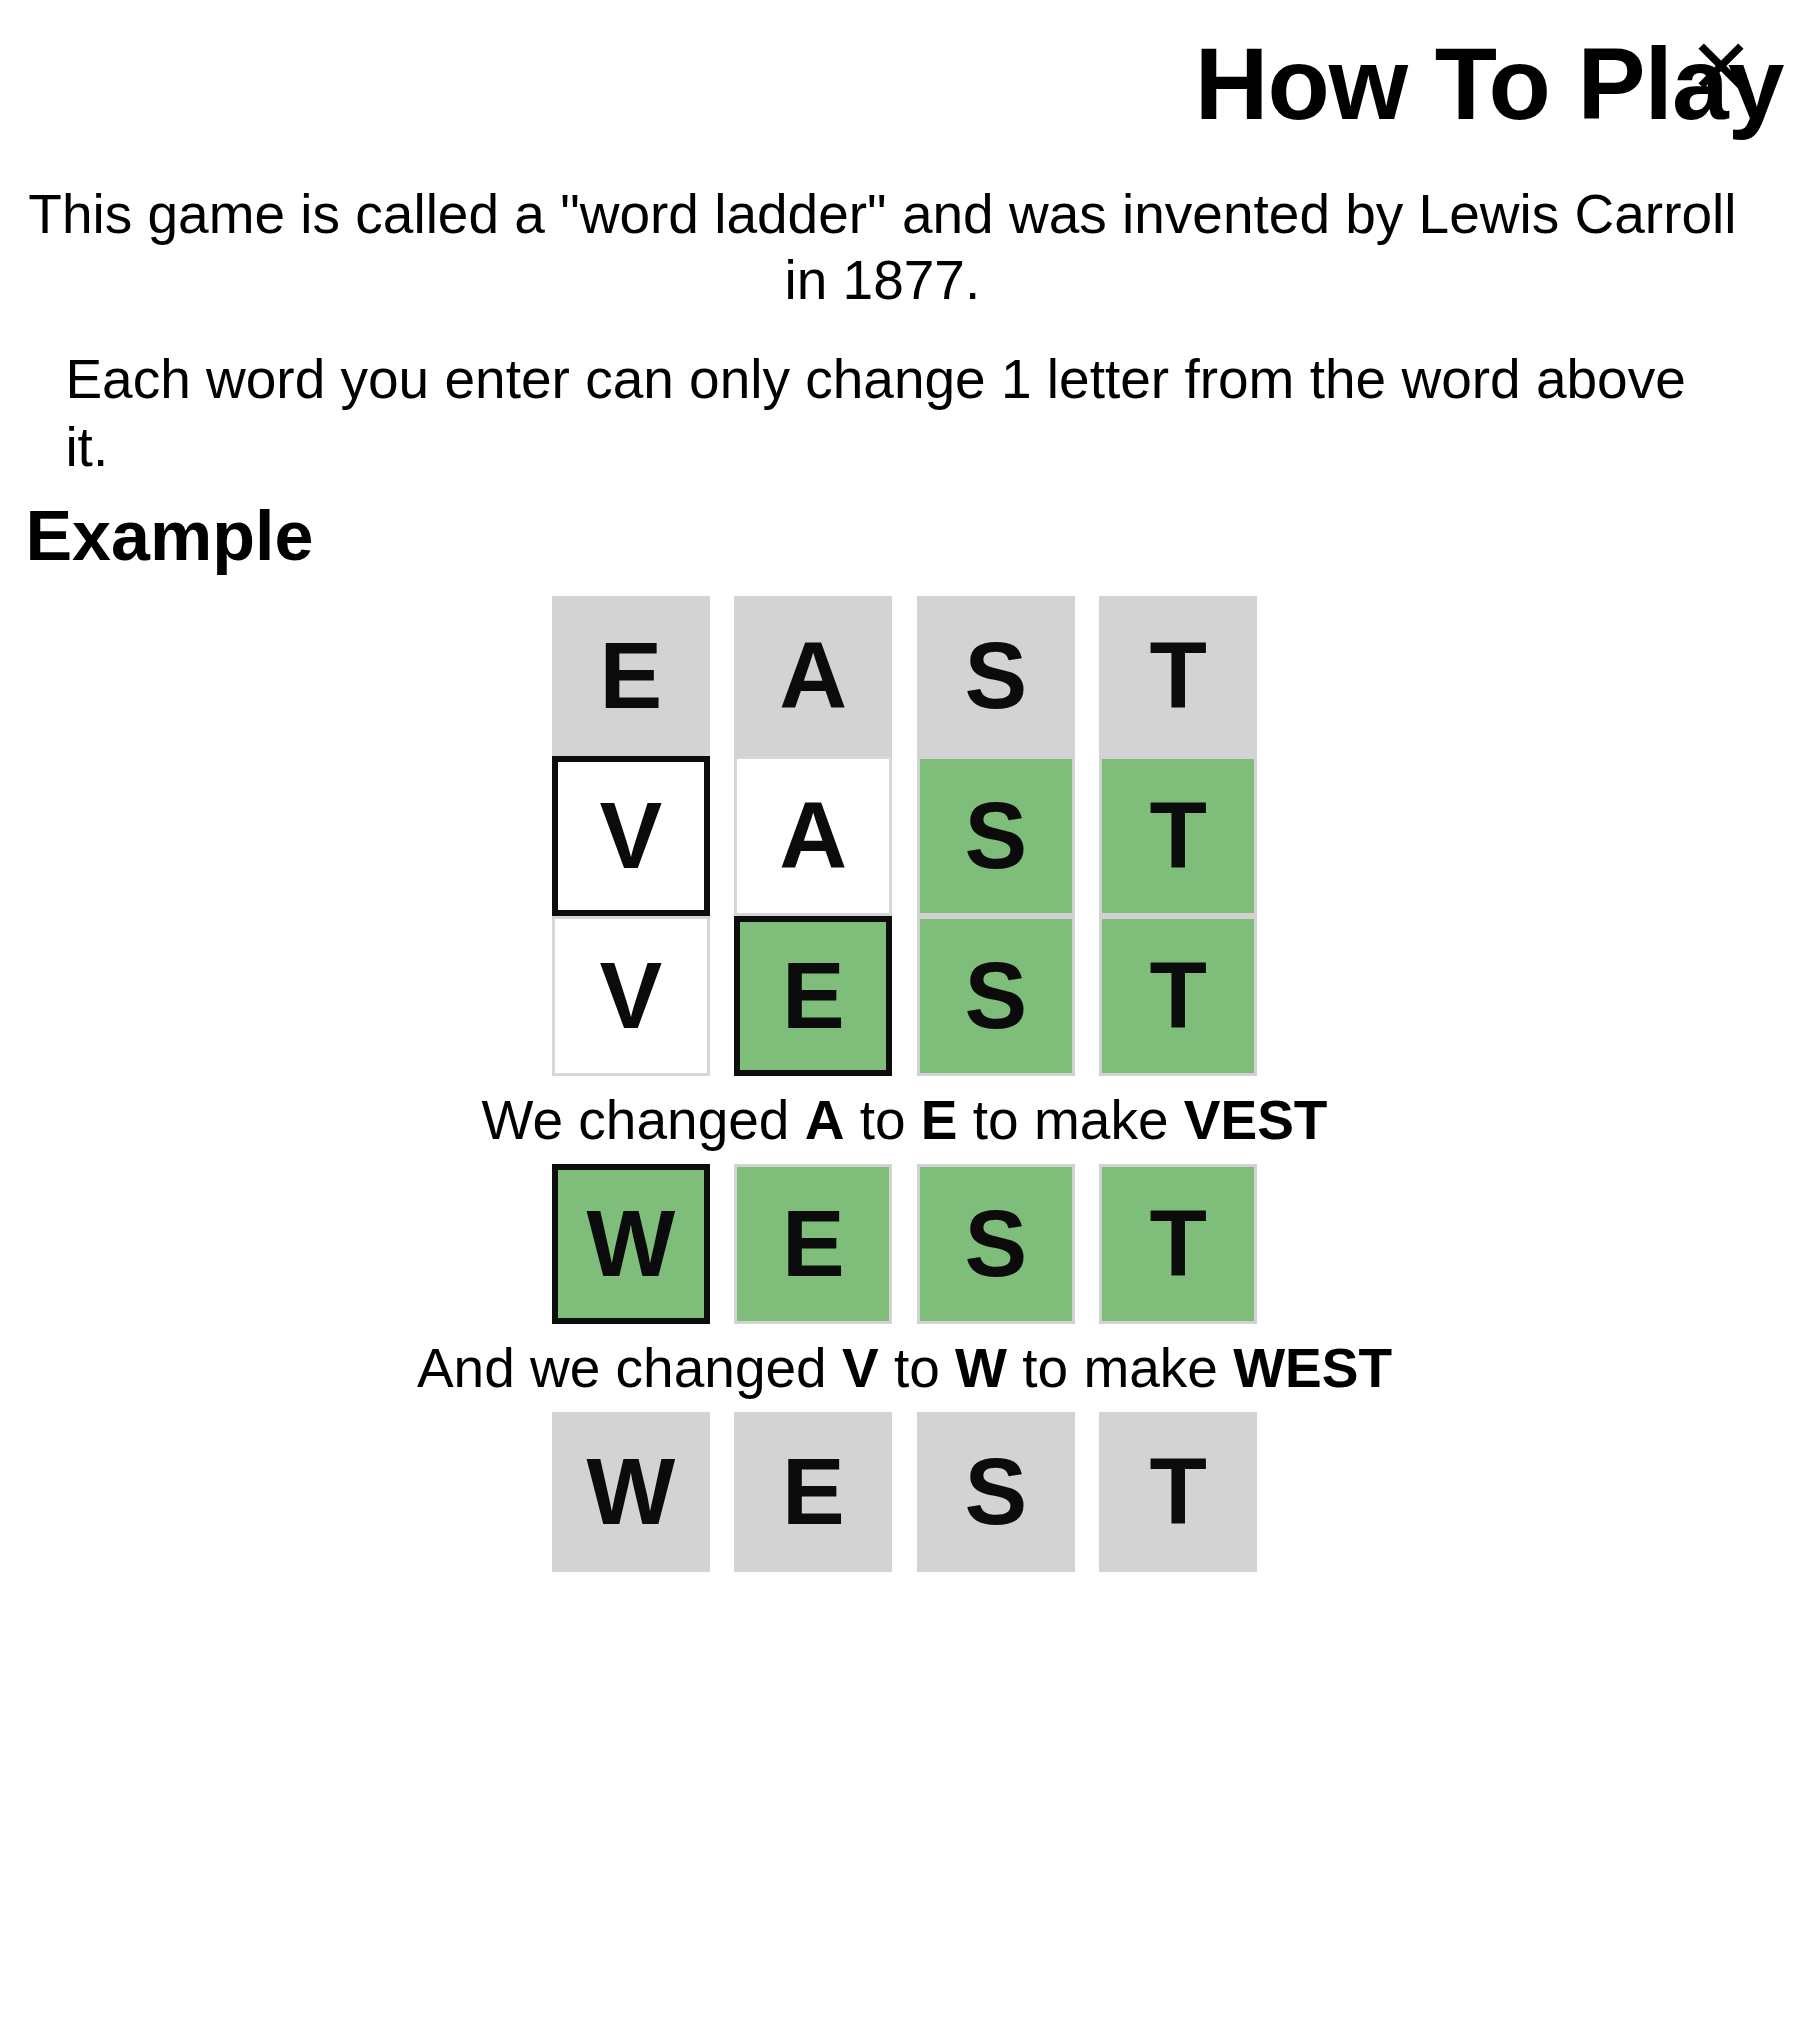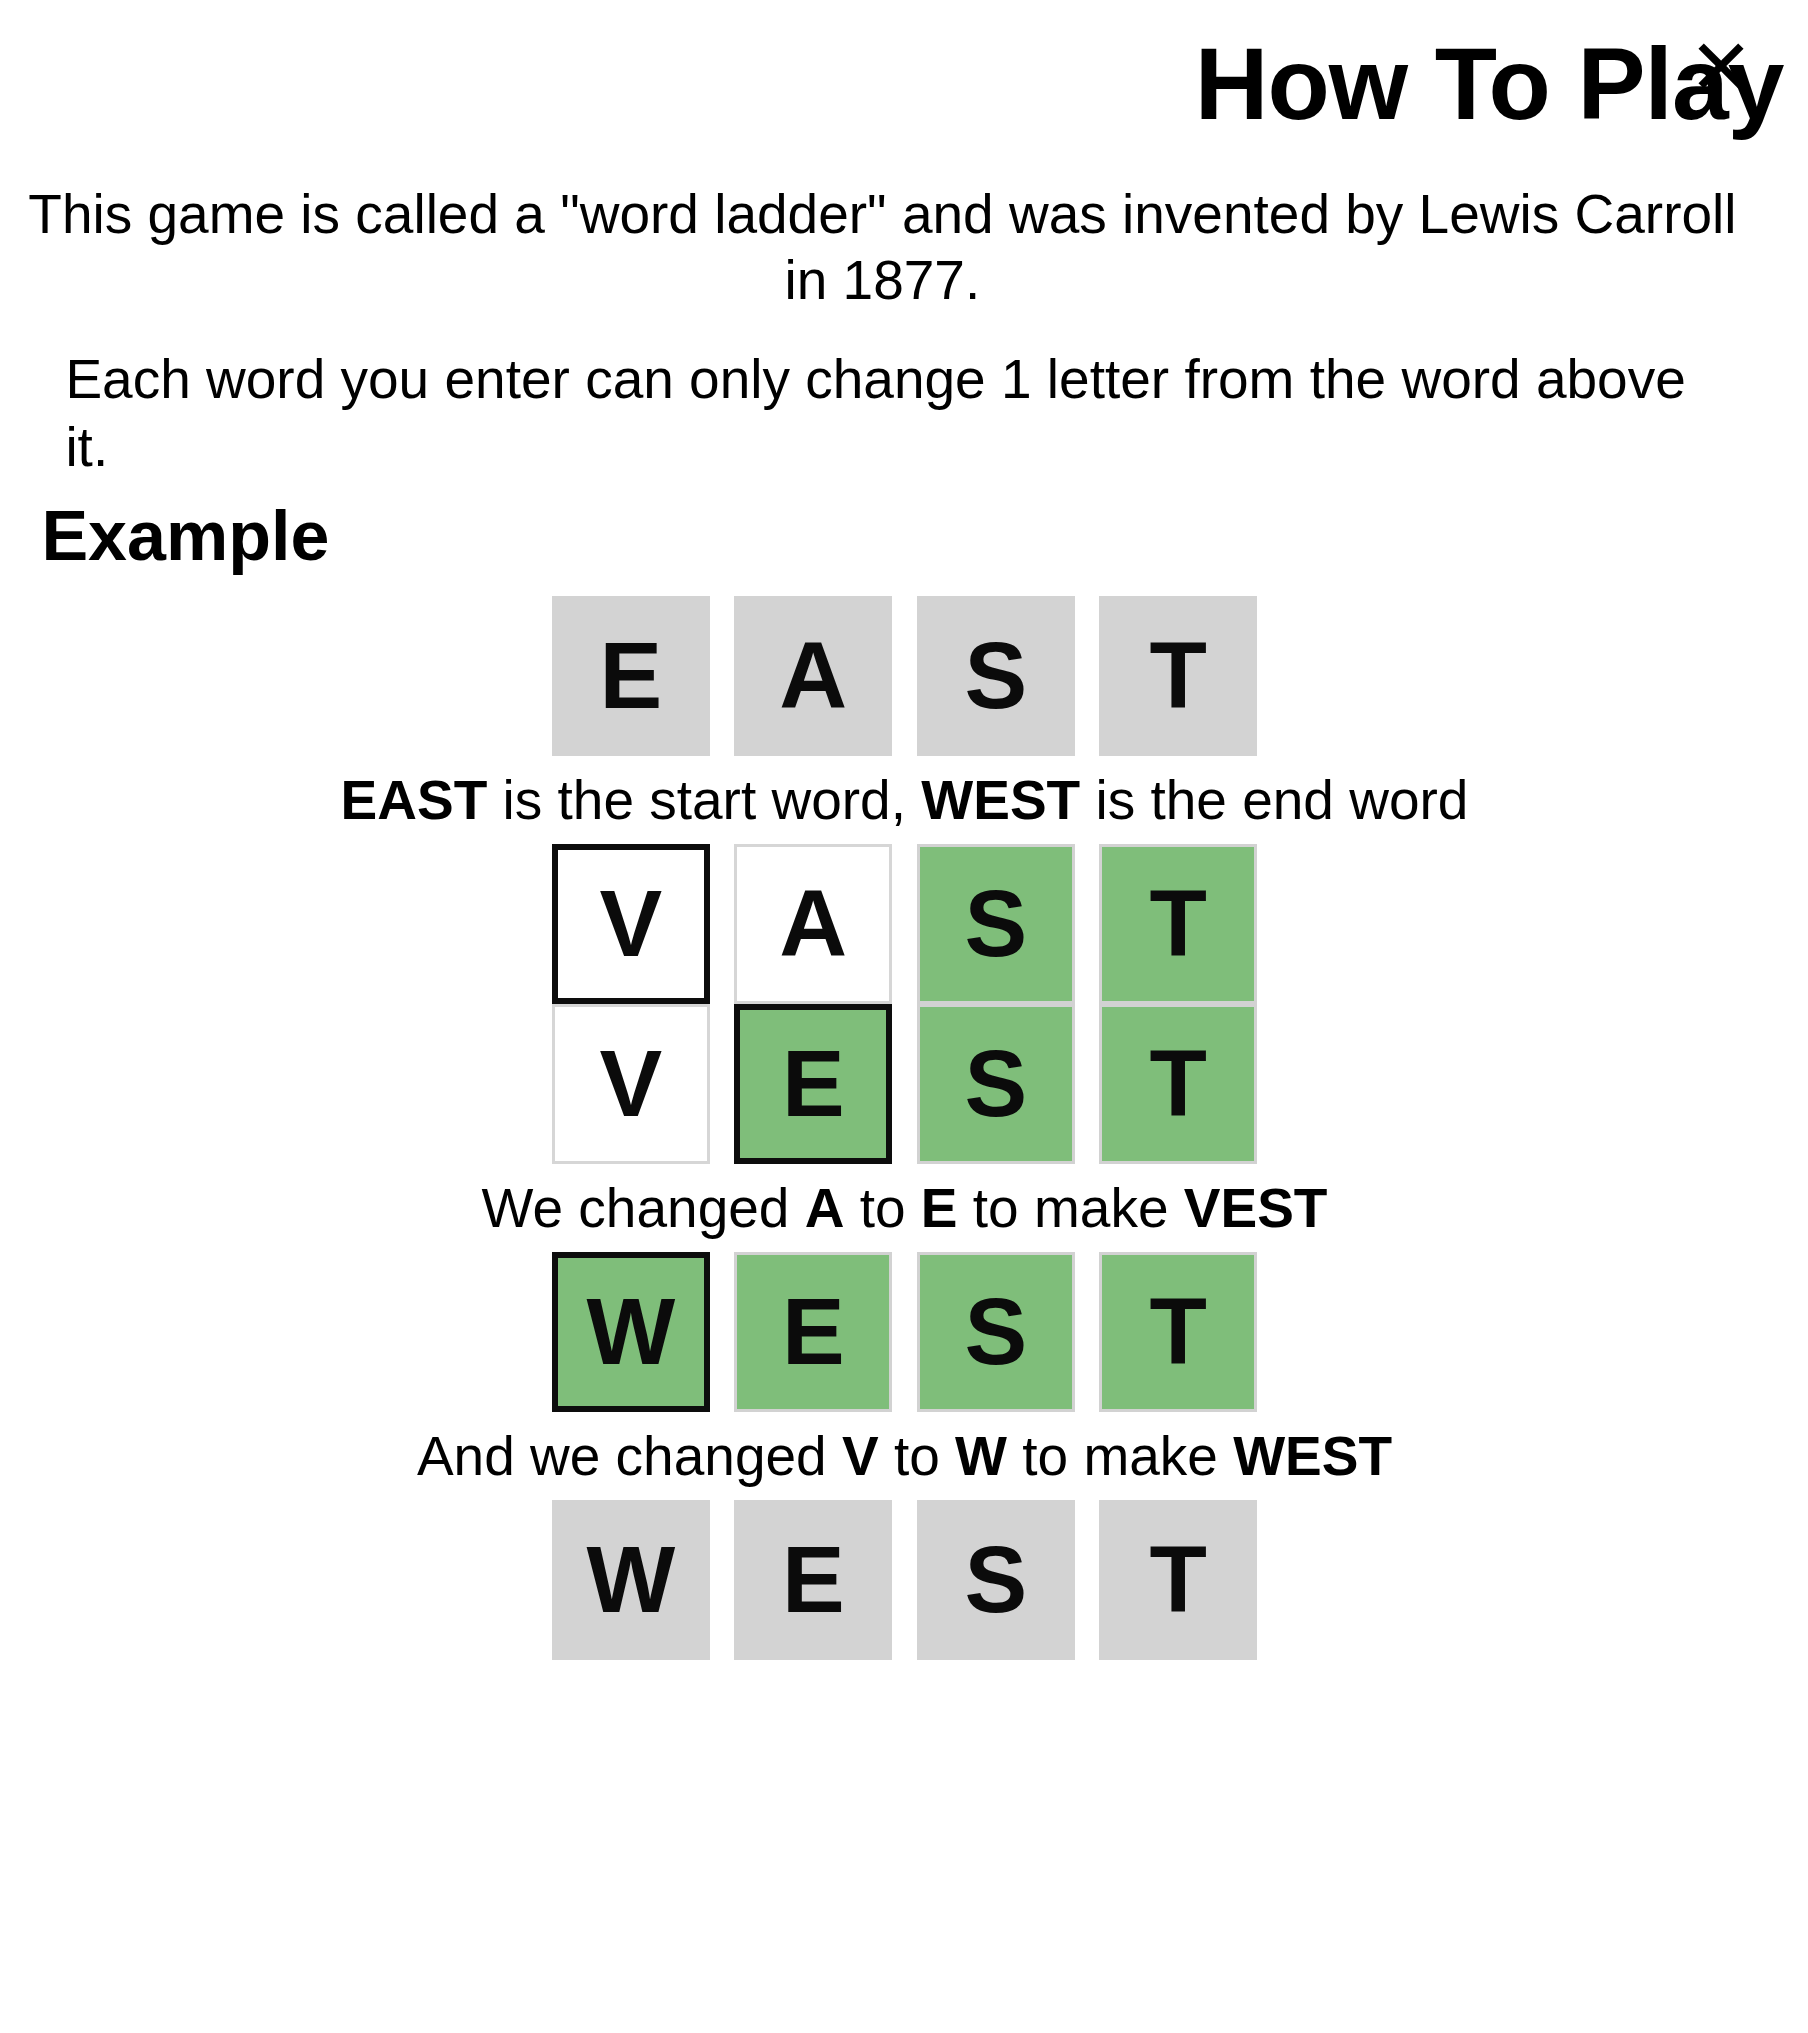--- a/index.html
+++ b/index.html
@@ -51,21 +51,21 @@
     line-height: 66px;
     text-align: center;
   }
   h2.section-heading {
     margin: 0 0 22.6px 0;
     font-size: 70px;
     line-height: 81px;
     font-weight: bold;
   }
   h2.example-heading {
-    margin: 15px 0 19px 16px;
+    margin: 15px 0 19px 0;
   }
   .rules-list {
     margin: 0;
     padding: 0;
     list-style: none;
   }
   .rule-item {
     margin: 0 0 15px 40px;
     max-width: 1638px;
     font-size: 55px;
@@ -122,21 +122,20 @@
 
   <h2 class="section-heading example-heading">Example</h2>
 
   <div id="example-steps">
       <div class="word-row">
         <div class="tile gray">E</div>
         <div class="tile gray">A</div>
         <div class="tile gray">S</div>
         <div class="tile gray">T</div>
       </div>
-      <p class="step-caption"><span class="b">EAST</span><span> is the start word, </span><span class="b">WEST</span><span> is the end word</span></p>
       <div class="word-row">
         <div class="tile white active">V</div>
         <div class="tile white">A</div>
         <div class="tile green">S</div>
         <div class="tile green">T</div>
       </div>
       <div class="word-row">
         <div class="tile white">V</div>
         <div class="tile green active">E</div>
         <div class="tile green">S</div>

